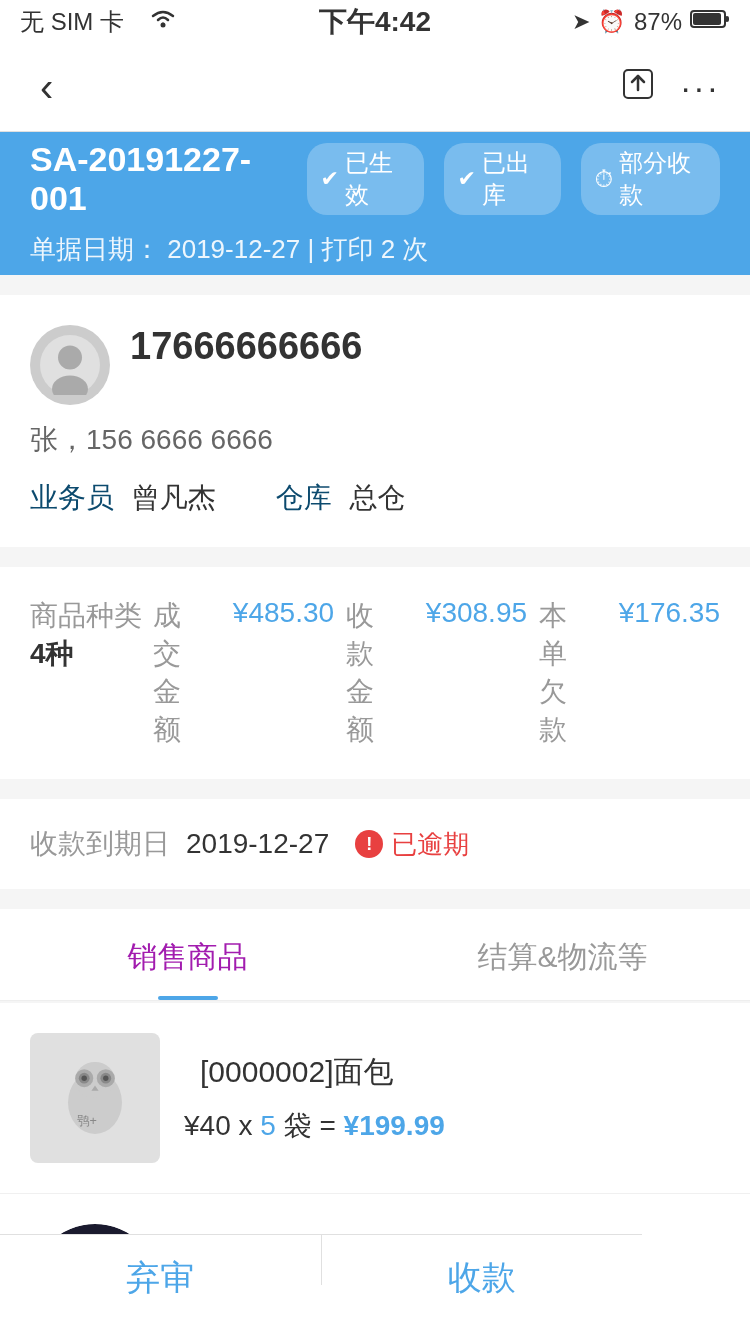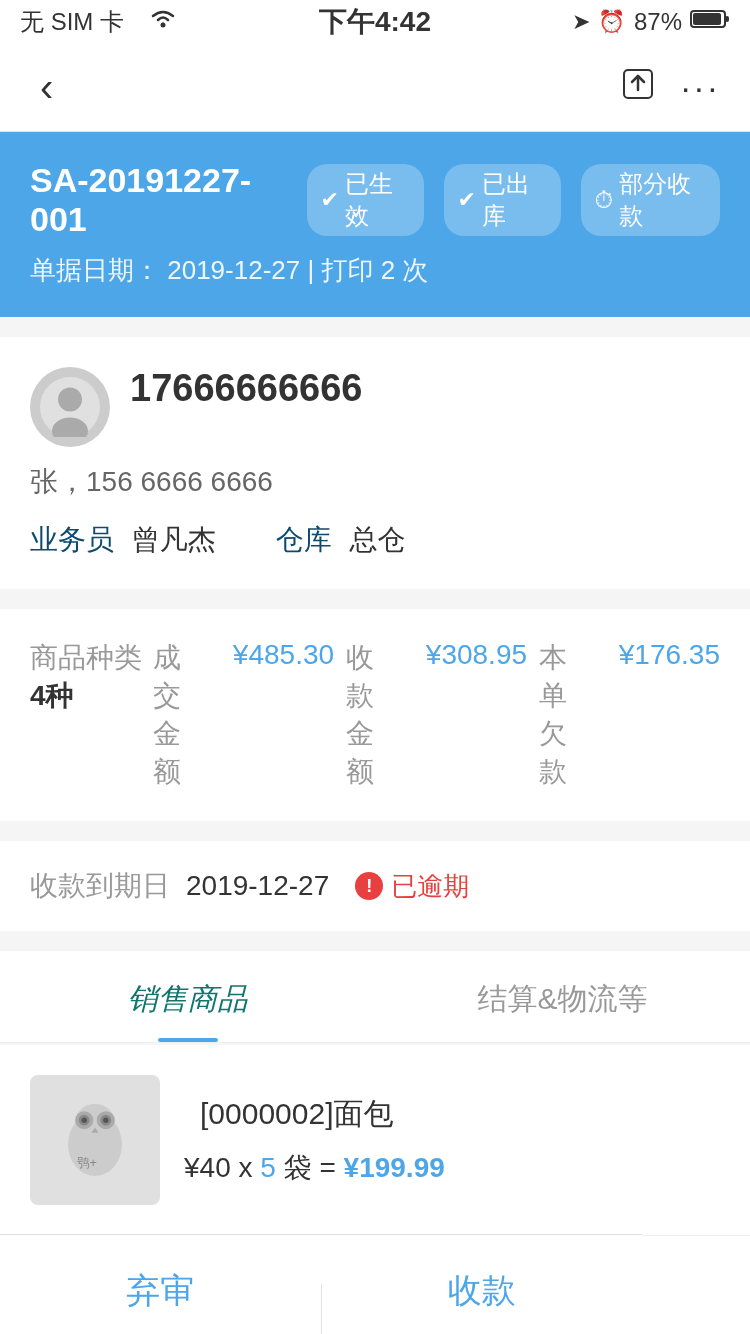--- a/index.html
+++ b/index.html
@@ -61,21 +61,21 @@
     }
     .nav-icon {
       font-size: 32px;
       color: #333;
       cursor: pointer;
     }
 
     
     .header-banner {
       background: #4da6e8;
-      padding: 29px 30px;
+      padding: 8px 30px;
       color: #fff;
     }
     .header-banner-row1 {
       display: flex;
       align-items: center;
       gap: 20px;
       margin-bottom: 14px;
     }
     .order-id {
       font-size: 34px;
@@ -215,22 +215,21 @@
     .tab-item {
       flex: 1;
       text-align: center;
       padding: 28px 0 22px;
       font-size: 30px;
       color: #999;
       cursor: pointer;
       position: relative;
     }
     .tab-item.active {
-      color: #0f766e;
-      font-style: italic;
+      color: #a21caf;
     }
     .tab-item.active::after {
       content: '';
       position: absolute;
       bottom: 0;
       left: 50%;
       transform: translateX(-50%);
       width: 60px;
       height: 4px;
       background: #4da6e8;
@@ -286,21 +285,21 @@
 
     
     .bottom-toolbar {
       position: fixed;
       bottom: 0;
       width: 642px;
       height: 100px;
       background: #fff;
       border-top: 1px solid #e0e0e0;
       display: flex;
-      align-items: flex-end;
+      align-items: flex-start;
     }
     .toolbar-btn {
       flex: 1;
       text-align: center;
       font-size: 34px;
       color: #4da6e8;
       cursor: pointer;
       padding: 20px 0;
     }
     .toolbar-divider {

